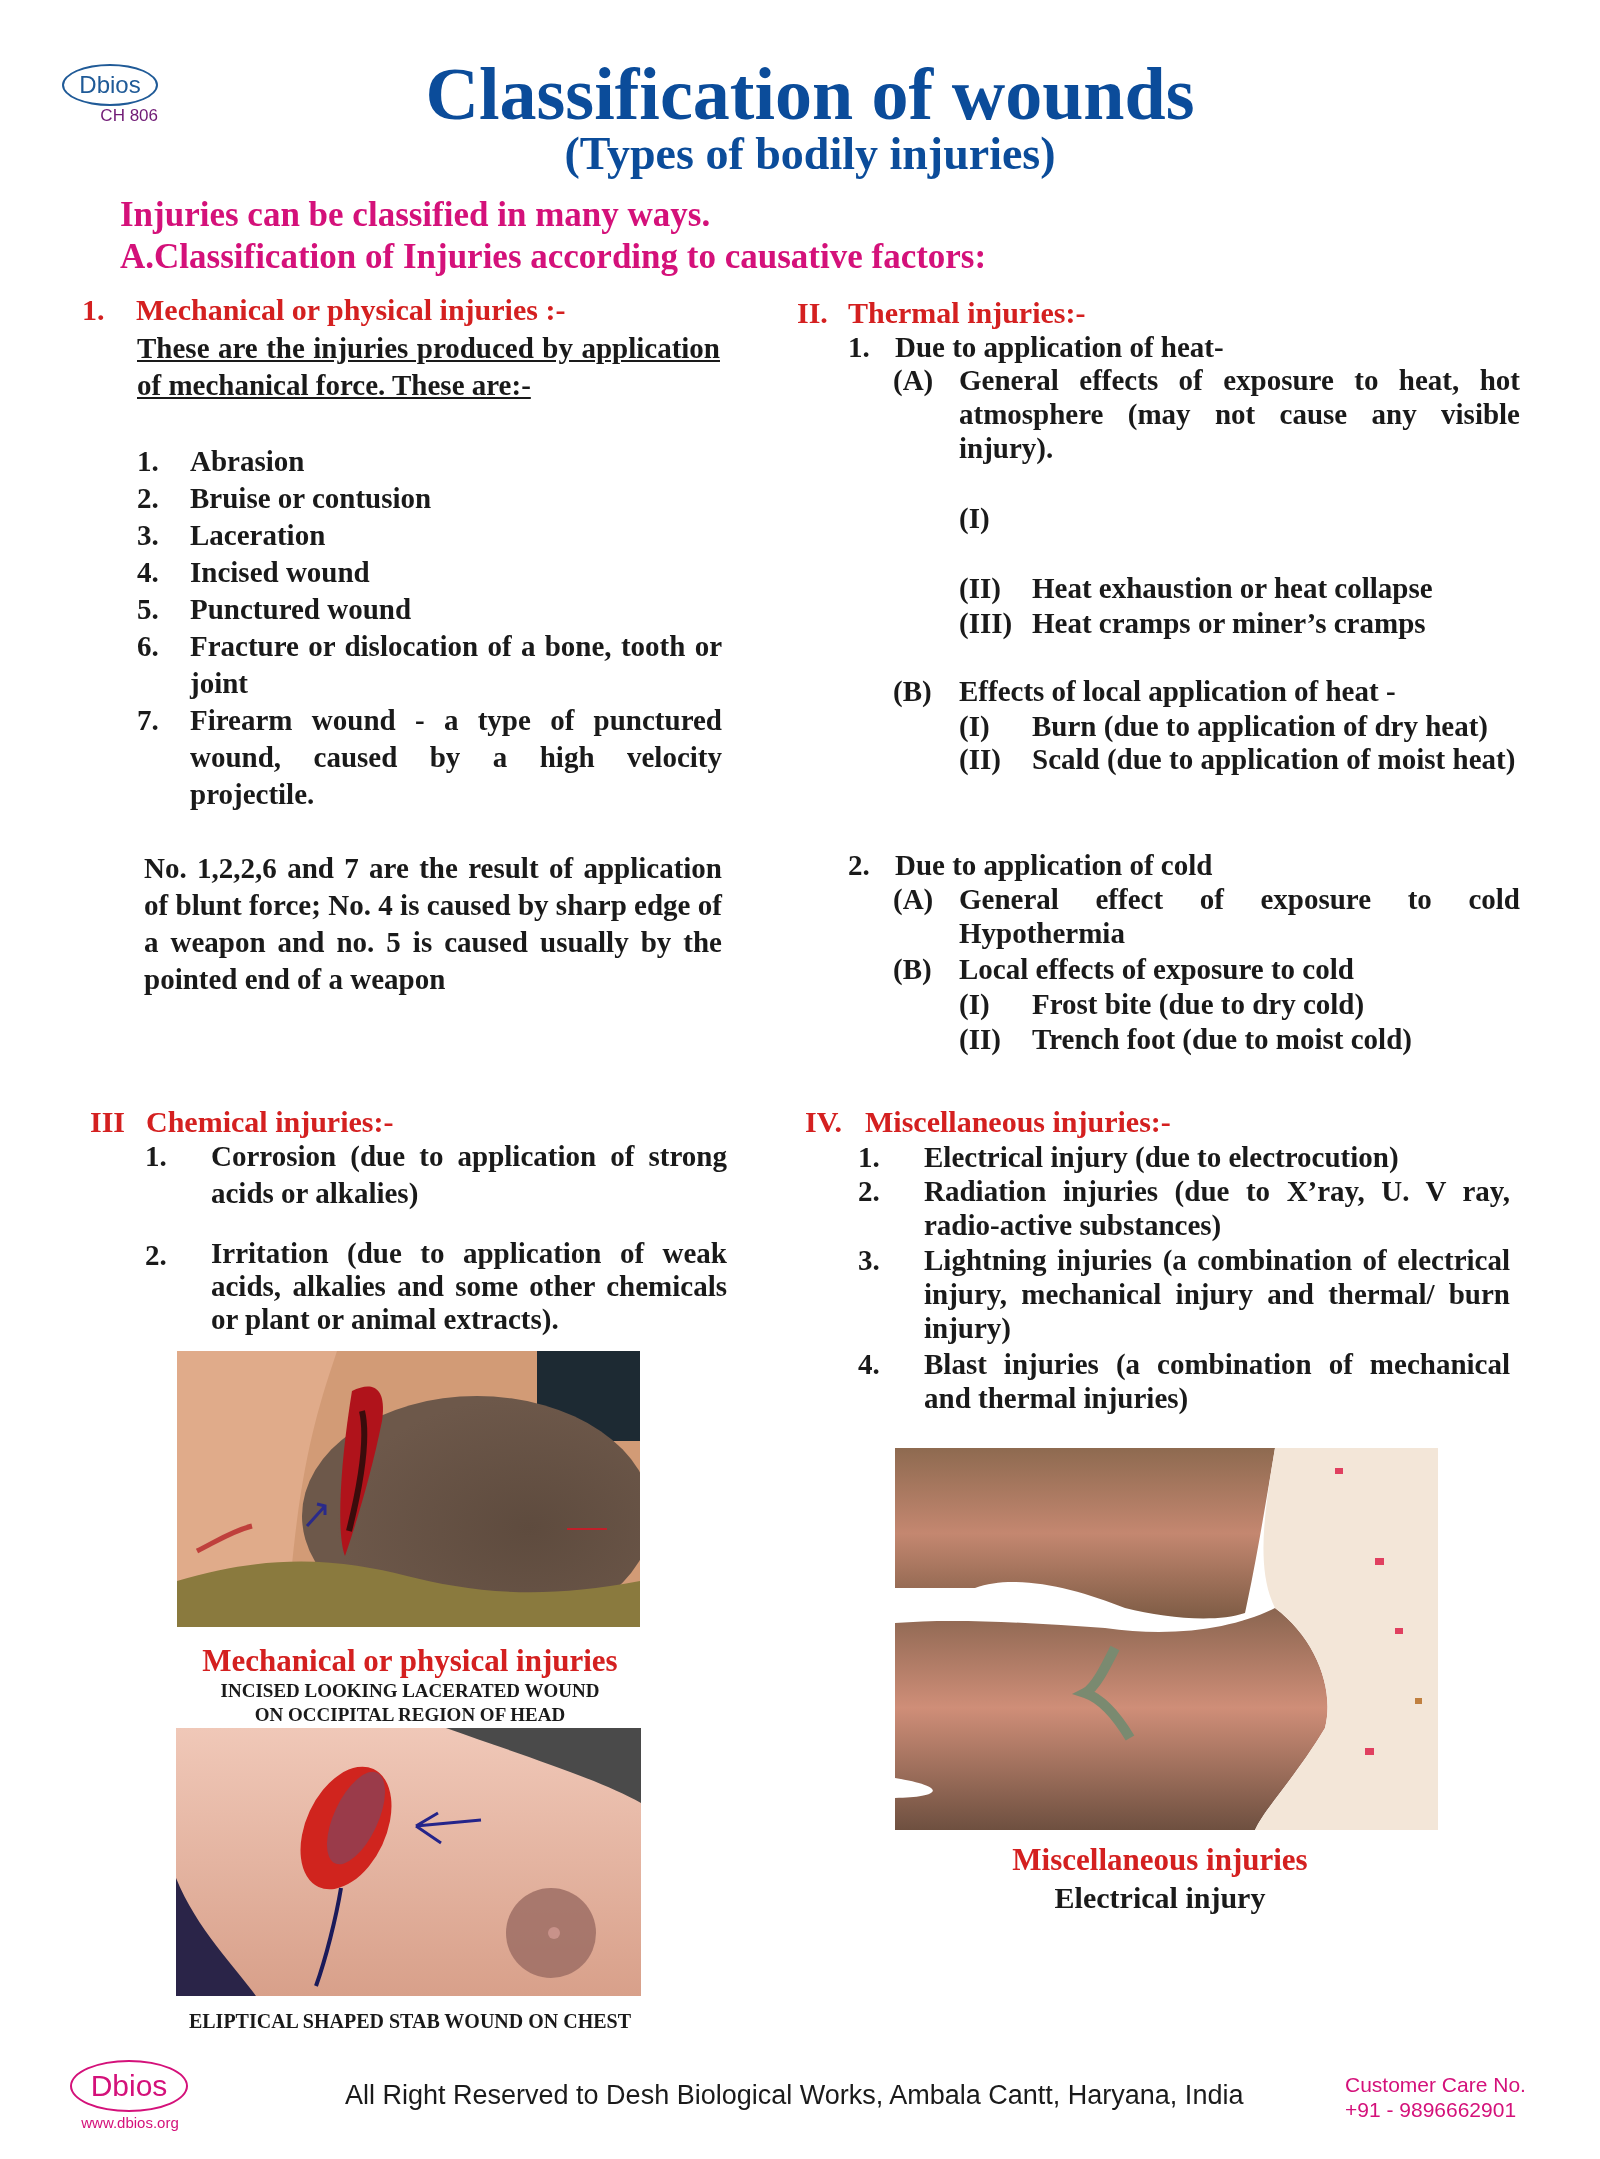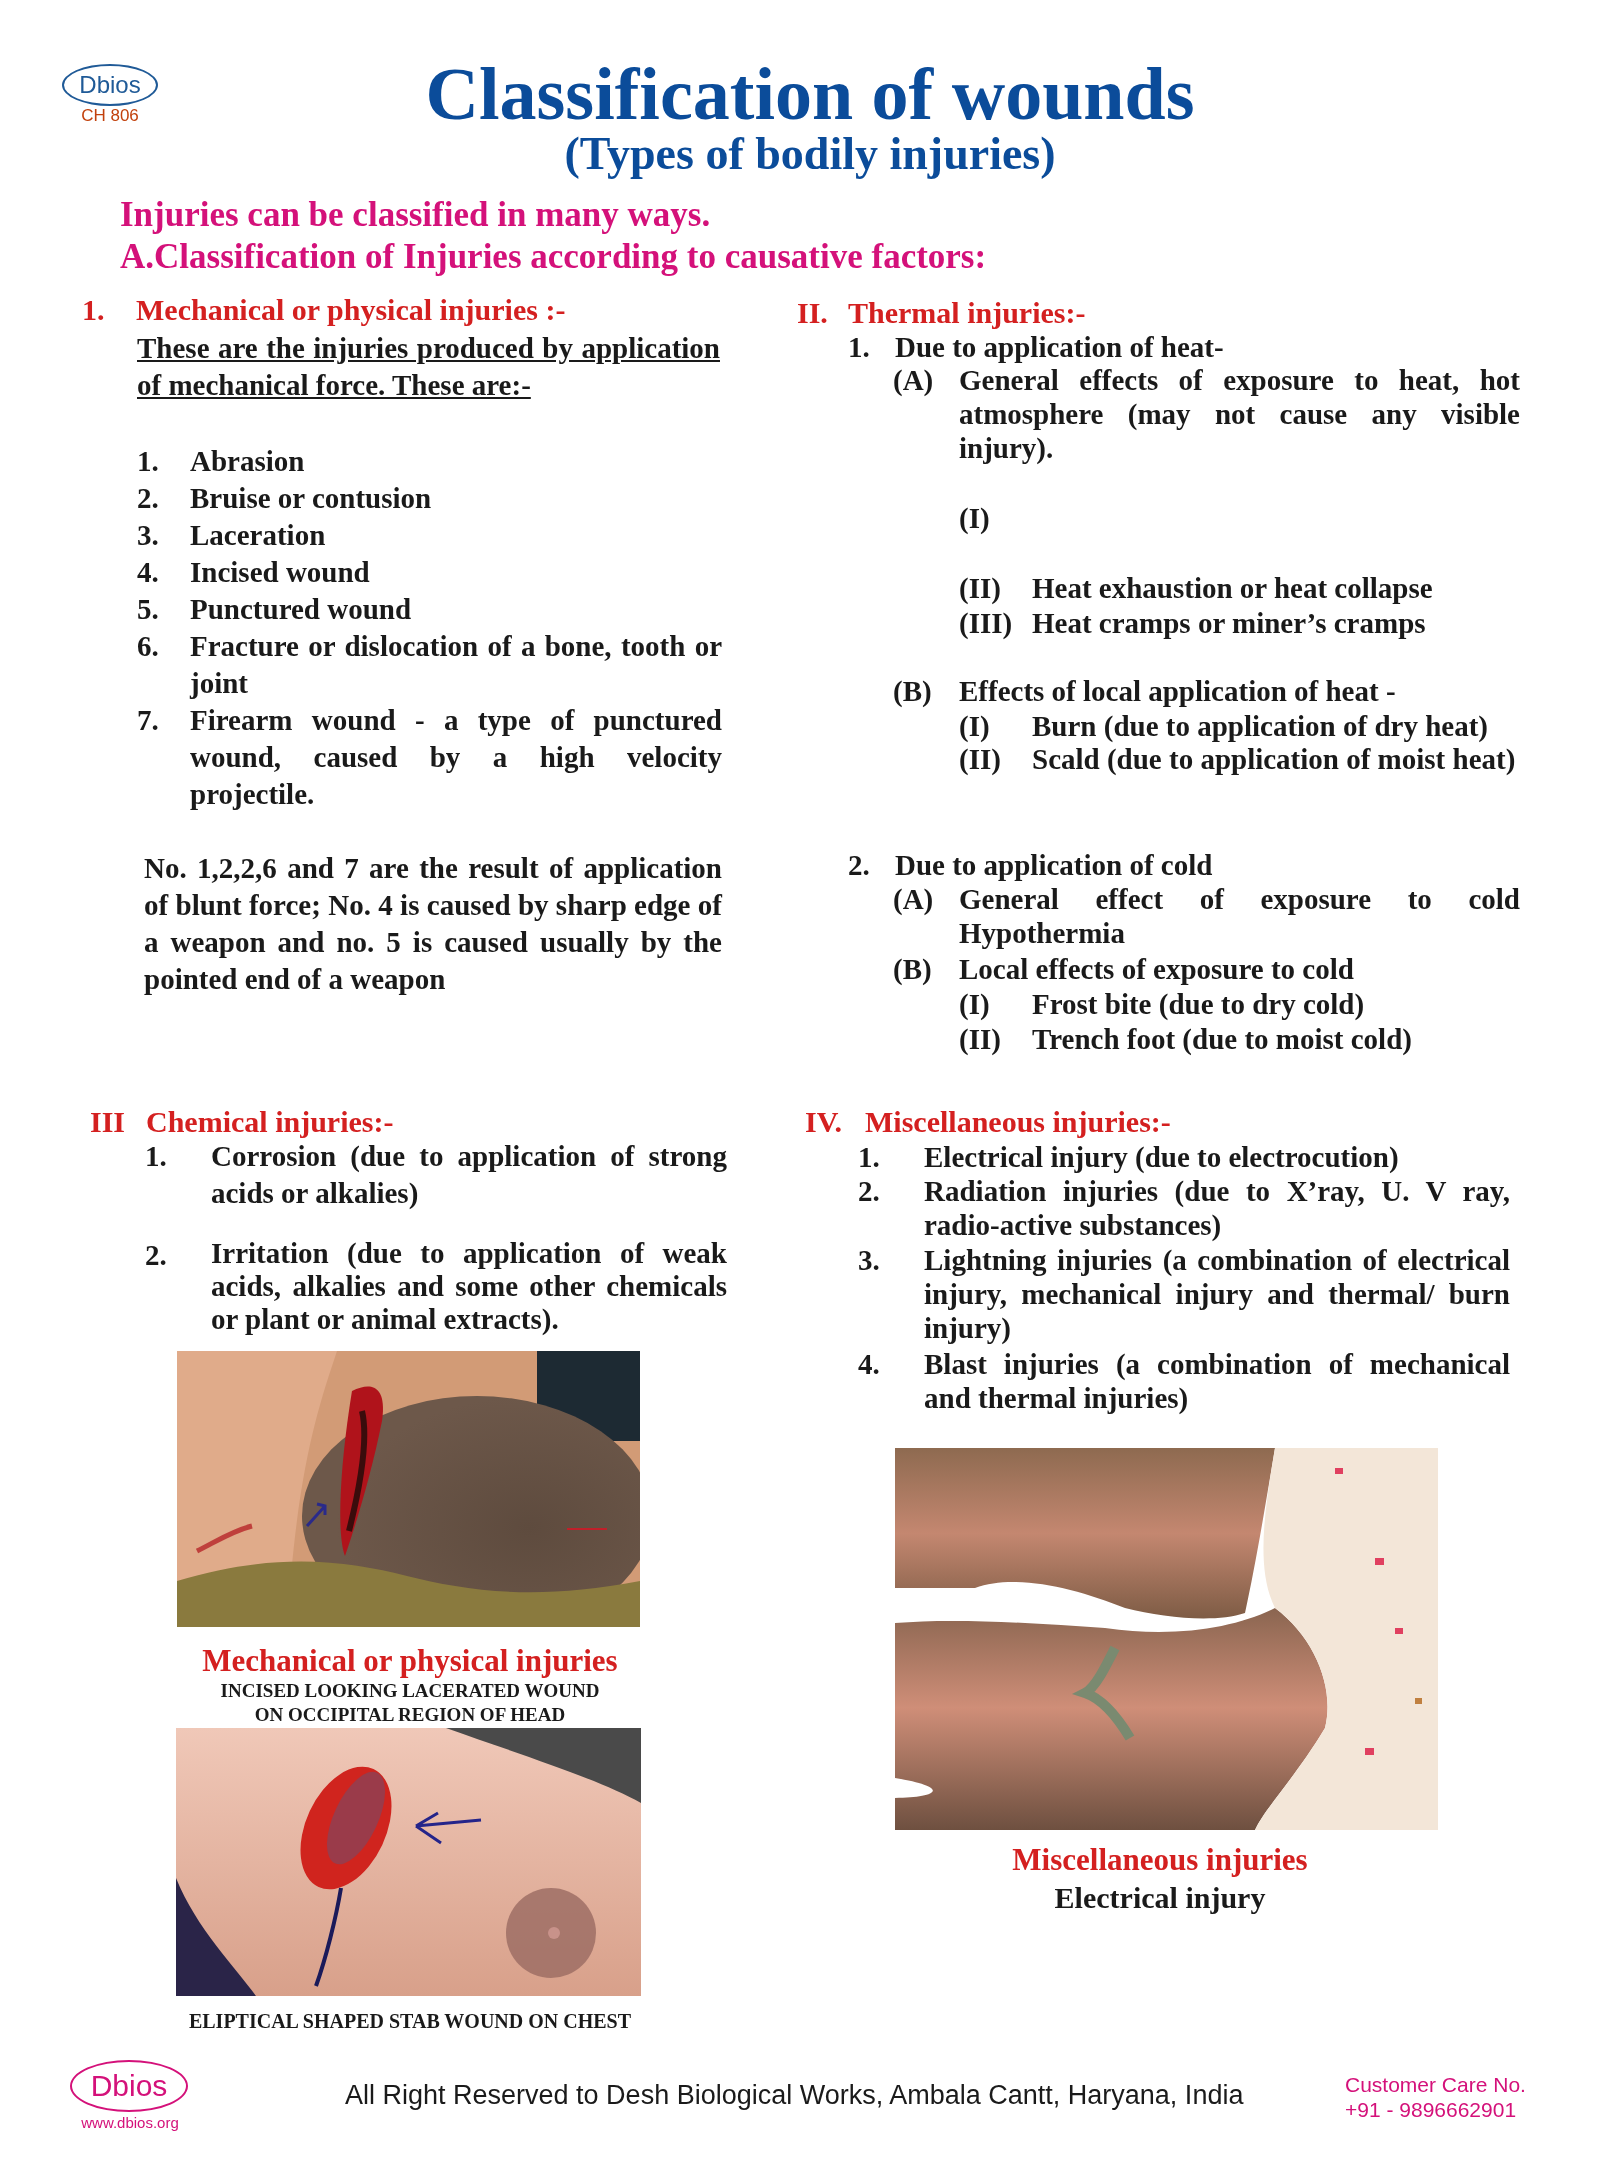--- a/index.html
+++ b/index.html
@@ -6,21 +6,21 @@
   body { width:1600px; height:2159px; position:relative; overflow:hidden;
          font-family:"Liberation Serif", "DejaVu Serif", serif; color:#1a1a1a; }
   .abs { position:absolute; }
   .serif-b { font-family:"Liberation Serif", "DejaVu Serif", serif; font-weight:bold; }
   .sans { font-family:"Liberation Sans", "DejaVu Sans", sans-serif; }
 
   
   .logo-top { left:62px; top:64px; width:96px; height:42px; border:2.5px solid #1f5a97; border-radius:50%;
               box-sizing:border-box; display:flex; align-items:center; justify-content:center;
               color:#1f5a97; font-size:24px; letter-spacing:0px; }
-  .logo-code { left:62px; top:106px; width:96px; text-align:center; color:#c2410c; font-size:17px; }
+  .logo-code { left:62px; top:106px; width:96px; text-align:right; color:#701a75; font-size:17px; }
   .title { left:0; width:1600px; top:52px; text-align:center; color:#0b4c9a; font-size:74px; line-height:84px; padding-left:0; }
   .title span { display:inline-block; margin-left:20px; }
   .subtitle { left:0; width:1600px; top:128px; text-align:center; color:#0b4c9a; font-size:46px; line-height:52px; }
   .subtitle span { display:inline-block; margin-left:20px; }
   .intro { left:120px; color:#d4117a; font-size:35px; line-height:42px; }
 
   
   .h-red { color:#d42020; font-size:30px; line-height:36px; }
   .body { font-size:29px; line-height:37px; color:#1a1a1a; }
   .row { position:absolute; display:flex; }

